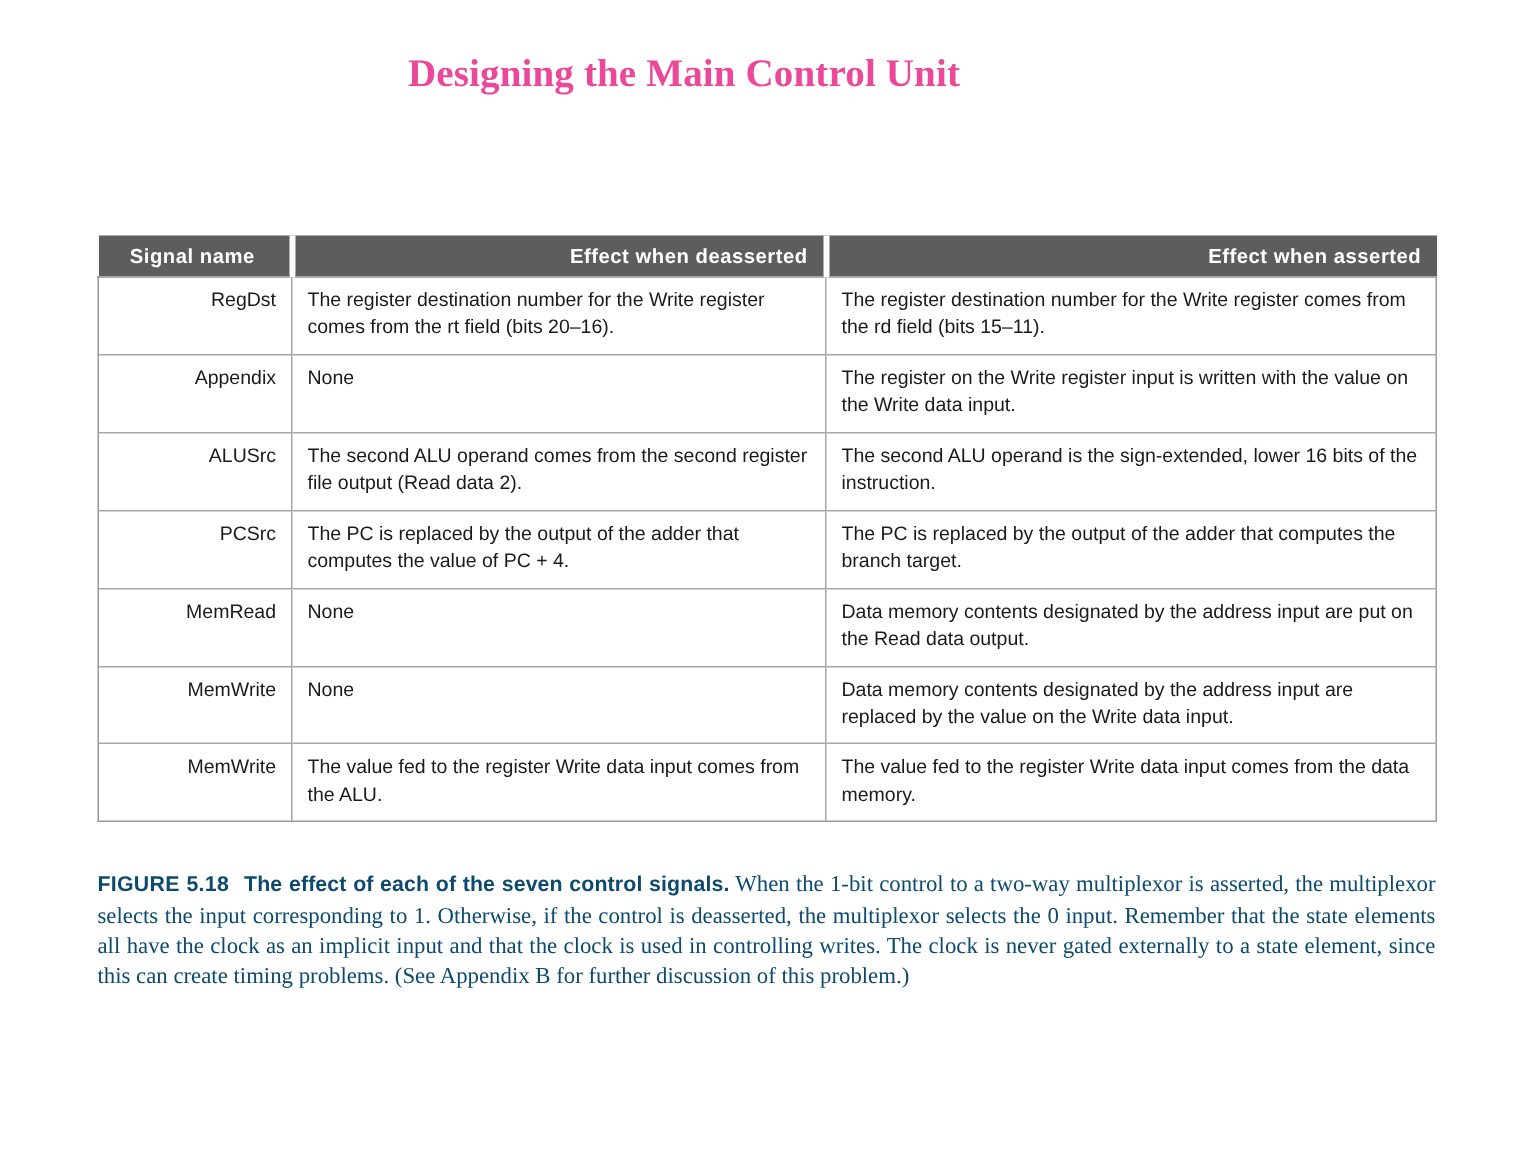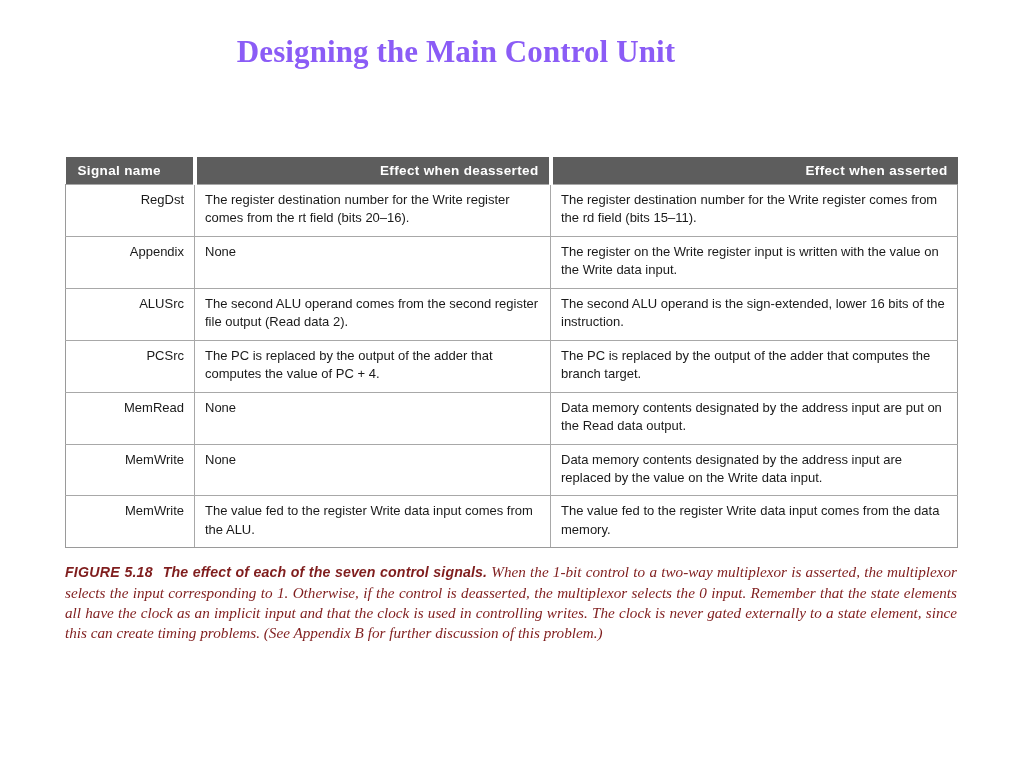--- a/index.html
+++ b/index.html
@@ -19,23 +19,23 @@
 
   
   .slide-title {
     position: absolute;
     left: 0;
     top: 30px;
     width: 912px;
     text-align: center;
     font-family: "Liberation Serif", serif;
     font-weight: bold;
-    font-size: 31px;
+    font-size: 26px;
     line-height: 1.45;
-    color: #8b5cf6;
+    color: #ec4899;
     letter-spacing: 0.1px;
   }
   .slide-title .line1,
   .slide-title .line2 { display: block; }
 
   
   .figure-block {
     position: absolute;
     left: 65px;
     top: 157px;
@@ -59,21 +59,21 @@
     font-family: "Liberation Sans", sans-serif;
     font-weight: bold;
     font-size: 13.5px;
     letter-spacing: 0.35px;
     height: 27px;
     padding: 0 10px;
     border: 0;
     vertical-align: middle;
     box-shadow: inset 0 0 0 0 #fff;
   }
-  thead th.h-signal { text-align: left; padding-left: 12px; }
+  thead th.h-signal { text-align: left; padding-left: 21px; }
   thead th.h-deassert,
   thead th.h-assert { text-align: right; }
   
   thead th.h-deassert { border-left: 4px solid #ffffff; }
   thead th.h-assert   { border-left: 4px solid #ffffff; }
 
   tbody td {
     border: 1px solid #a8a8a8;
     padding: 6px 10px 8px 10px;
     font-family: "Liberation Sans", sans-serif;
@@ -83,29 +83,28 @@
     vertical-align: top;
     height: 33px;
   }
   tbody td.cell-signal { padding-left: 12px; text-align: right; }
   tbody tr td:first-child { border-left: 1px solid #9a9a9a; }
   tbody tr td:last-child { border-right: 1px solid #9a9a9a; }
   tbody tr:last-child td { border-bottom: 1px solid #9a9a9a; }
 
   
   .caption {
-    margin-top: 14px;
+    margin-top: 32px;
     width: 892px;
     font-family: "Liberation Serif", serif;
     font-size: 15.2px;
     line-height: 1.34;
-    color: #7f1d1d;
+    color: #0c4a6e;
     text-align: justify;
     text-justify: inter-word;
-    font-style: italic;
   }
   .caption .fig-label {
     font-family: "Liberation Sans", sans-serif;
     font-weight: bold;
     font-size: 14.2px;
     letter-spacing: 0.2px;
   }
   .caption .fig-lead {
     font-family: "Liberation Sans", sans-serif;
     font-weight: bold;

